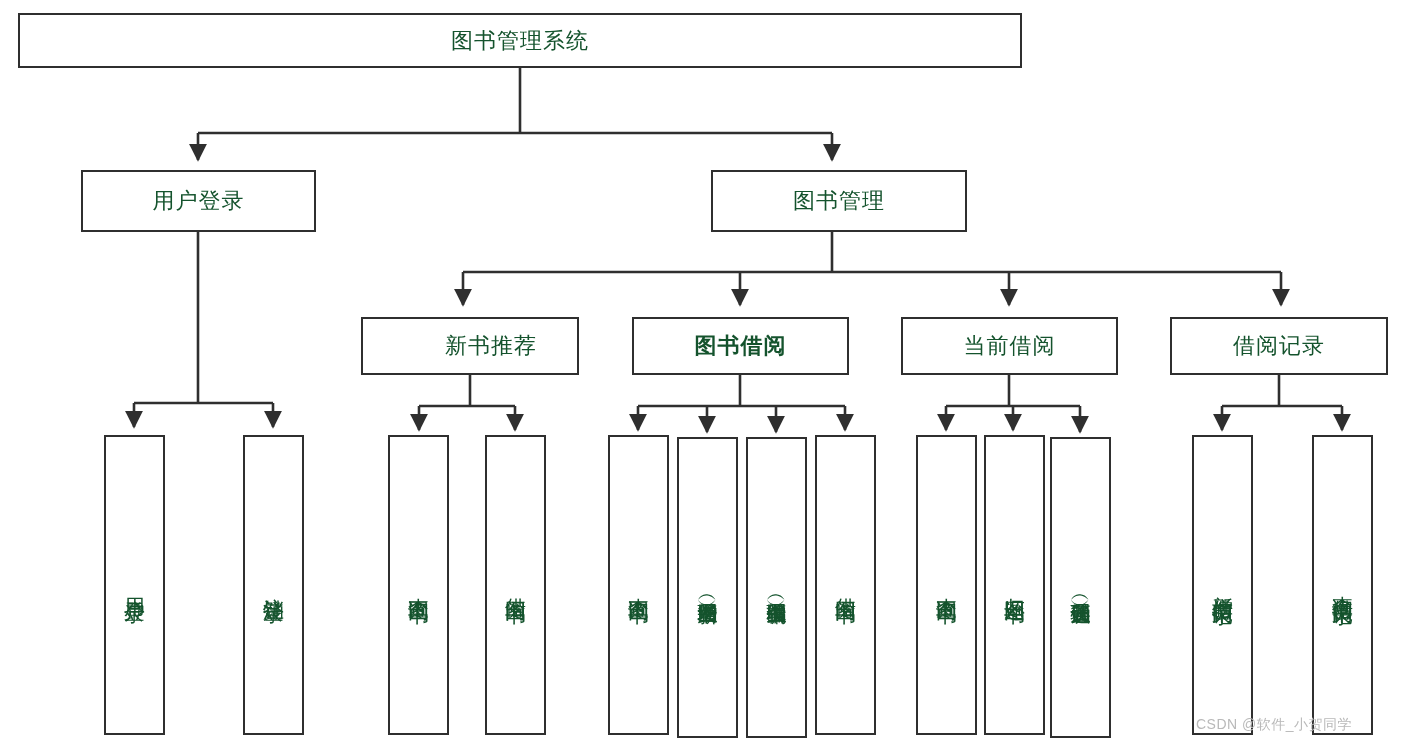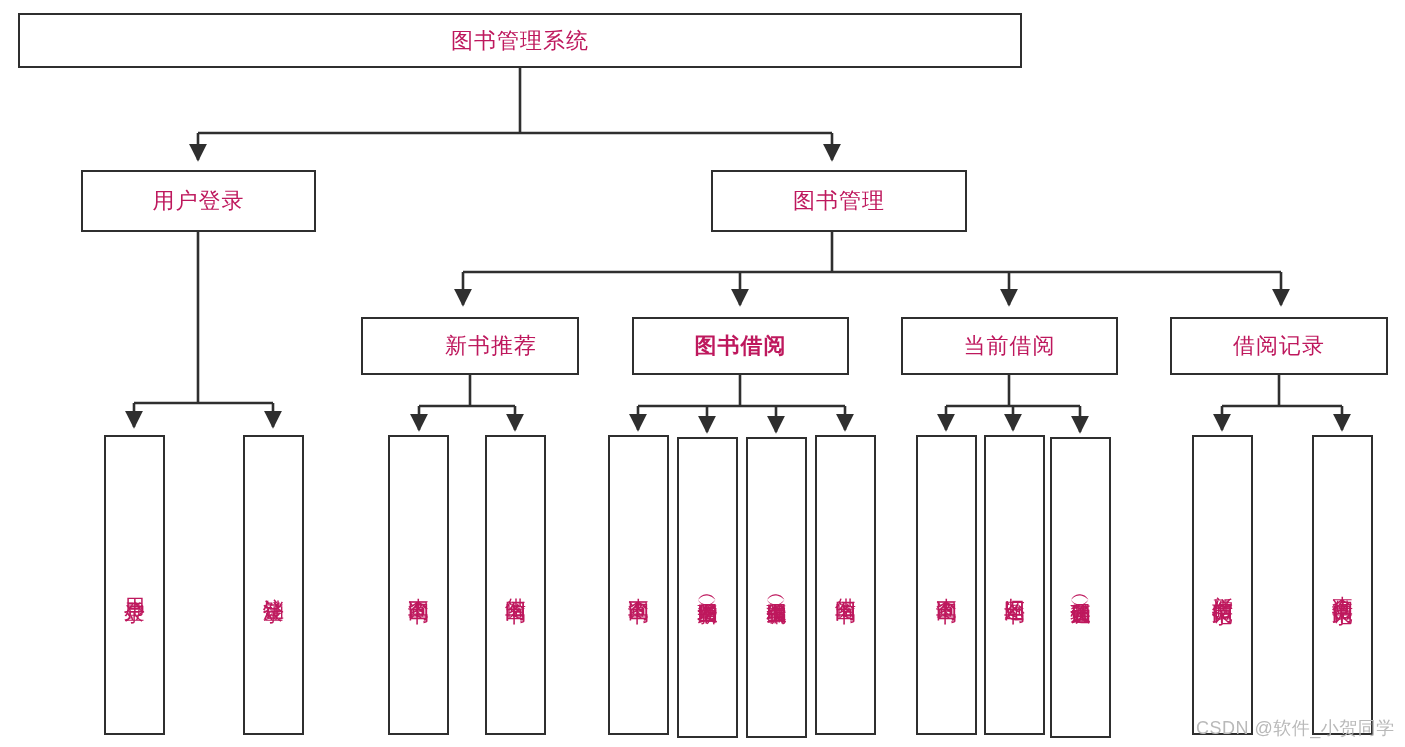--- a/index.html
+++ b/index.html
@@ -25,40 +25,40 @@
     height: 747px;
   }
   .node {
     position: absolute;
     box-sizing: border-box;
     border: 2px solid #2f2f2f;
     background: #ffffff;
     display: flex;
     align-items: center;
     justify-content: center;
-    color: #be185d;
+    color: #14532d;
     z-index: 2;
   }
   .node.horiz {
     font-size: 22px;
     letter-spacing: 1px;
   }
   .node.vert {
     writing-mode: vertical-rl;
     text-orientation: upright;
     font-size: 21px;
     letter-spacing: 2px;
     line-height: 1.05;
     padding-top: 4px;
     padding-bottom: 4px;
     white-space: nowrap;
   }
   .watermark {
     position: absolute;
-    font-size: 18px;
+    font-size: 14px;
     color: #b9b9b9;
     white-space: nowrap;
     z-index: 3;
     letter-spacing: 0.5px;
   }
 </style>
 </head>
 <body>
 
 <div id="canvas">

